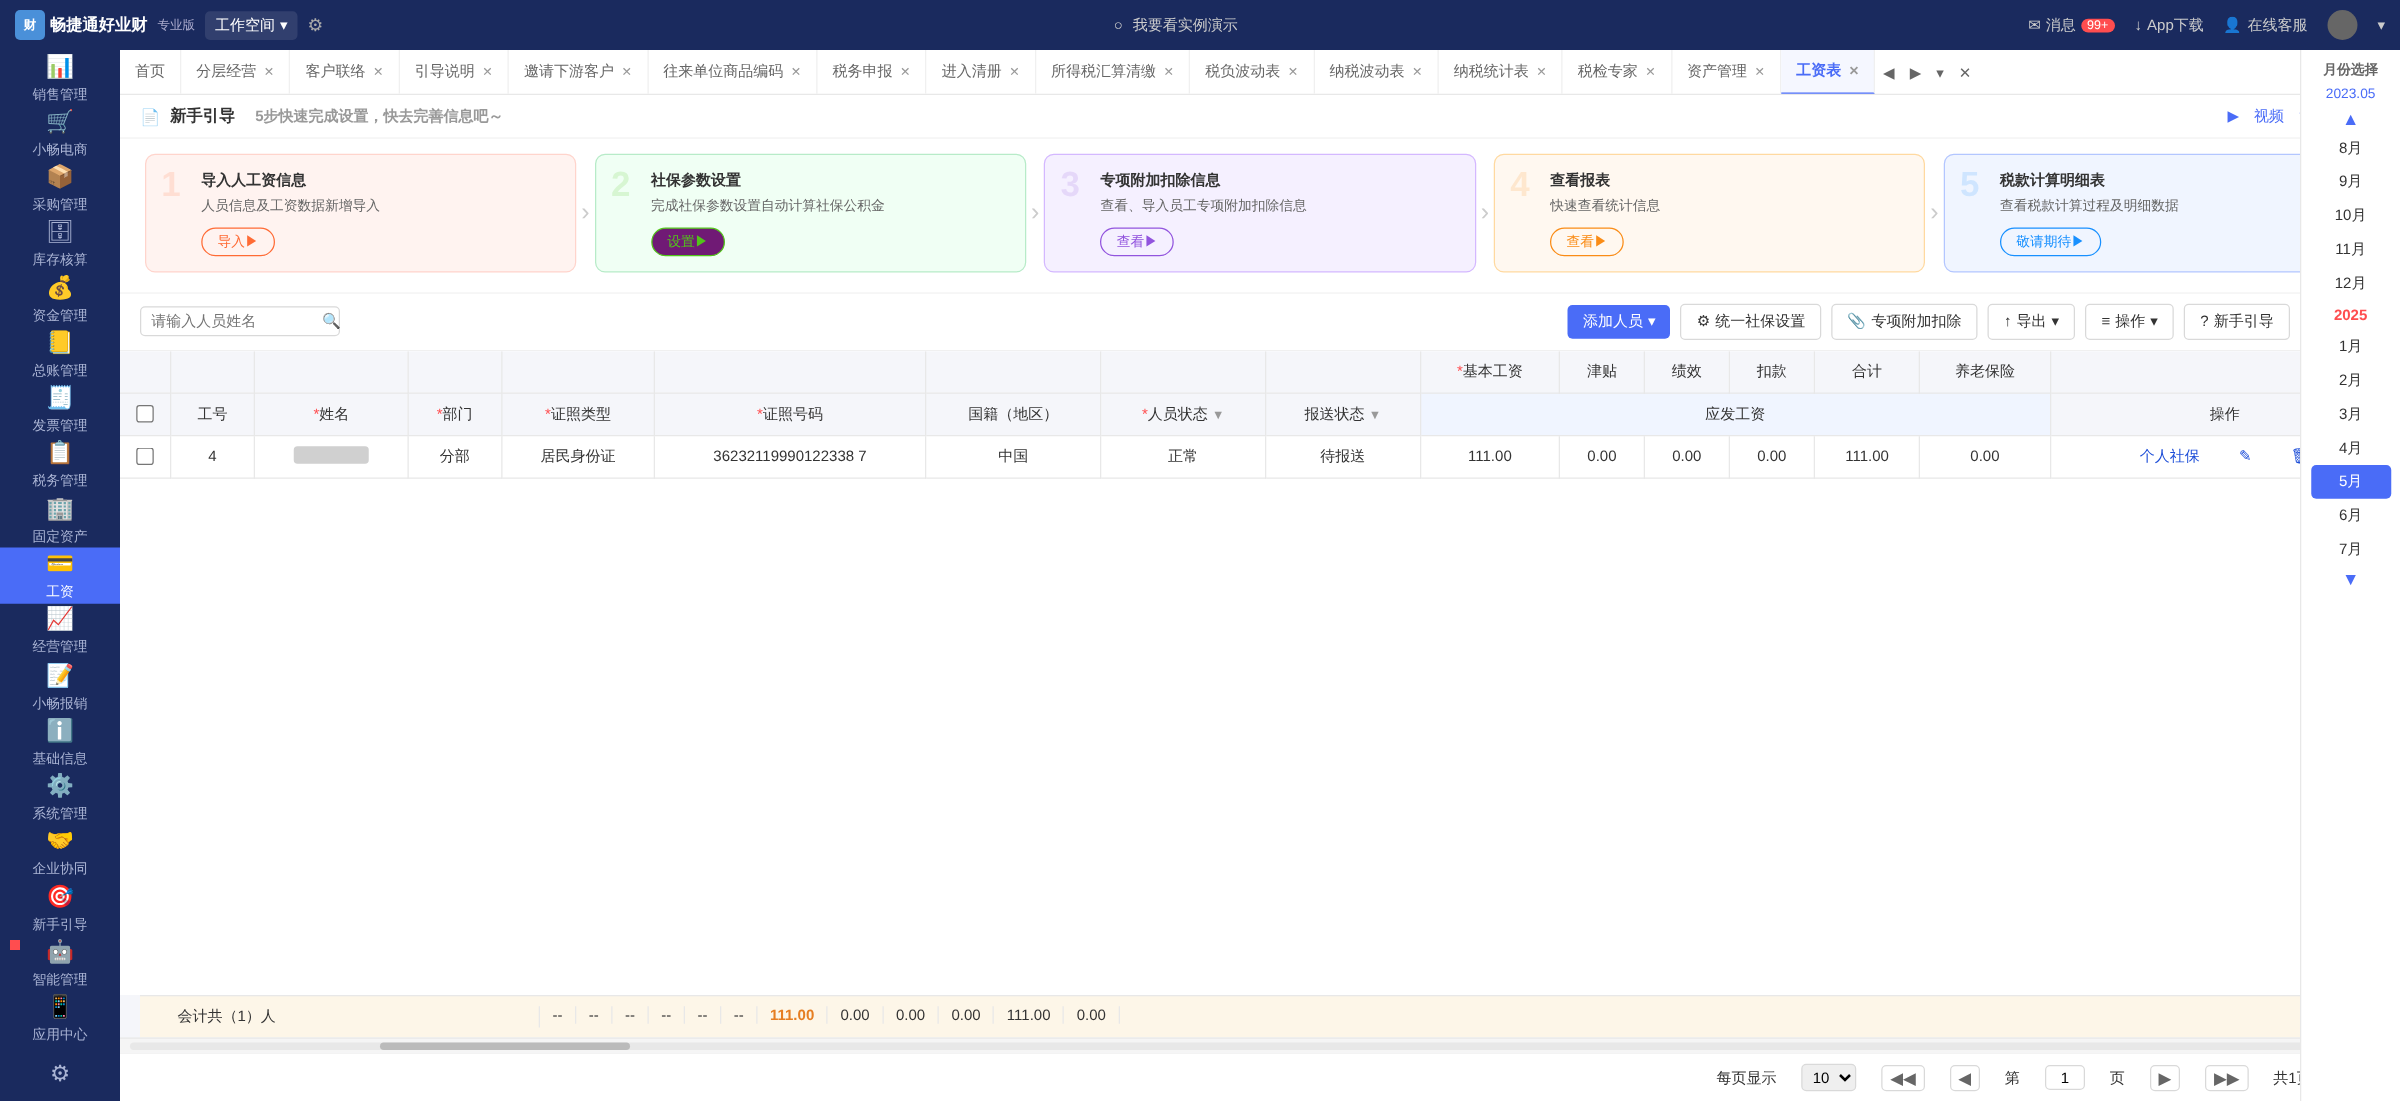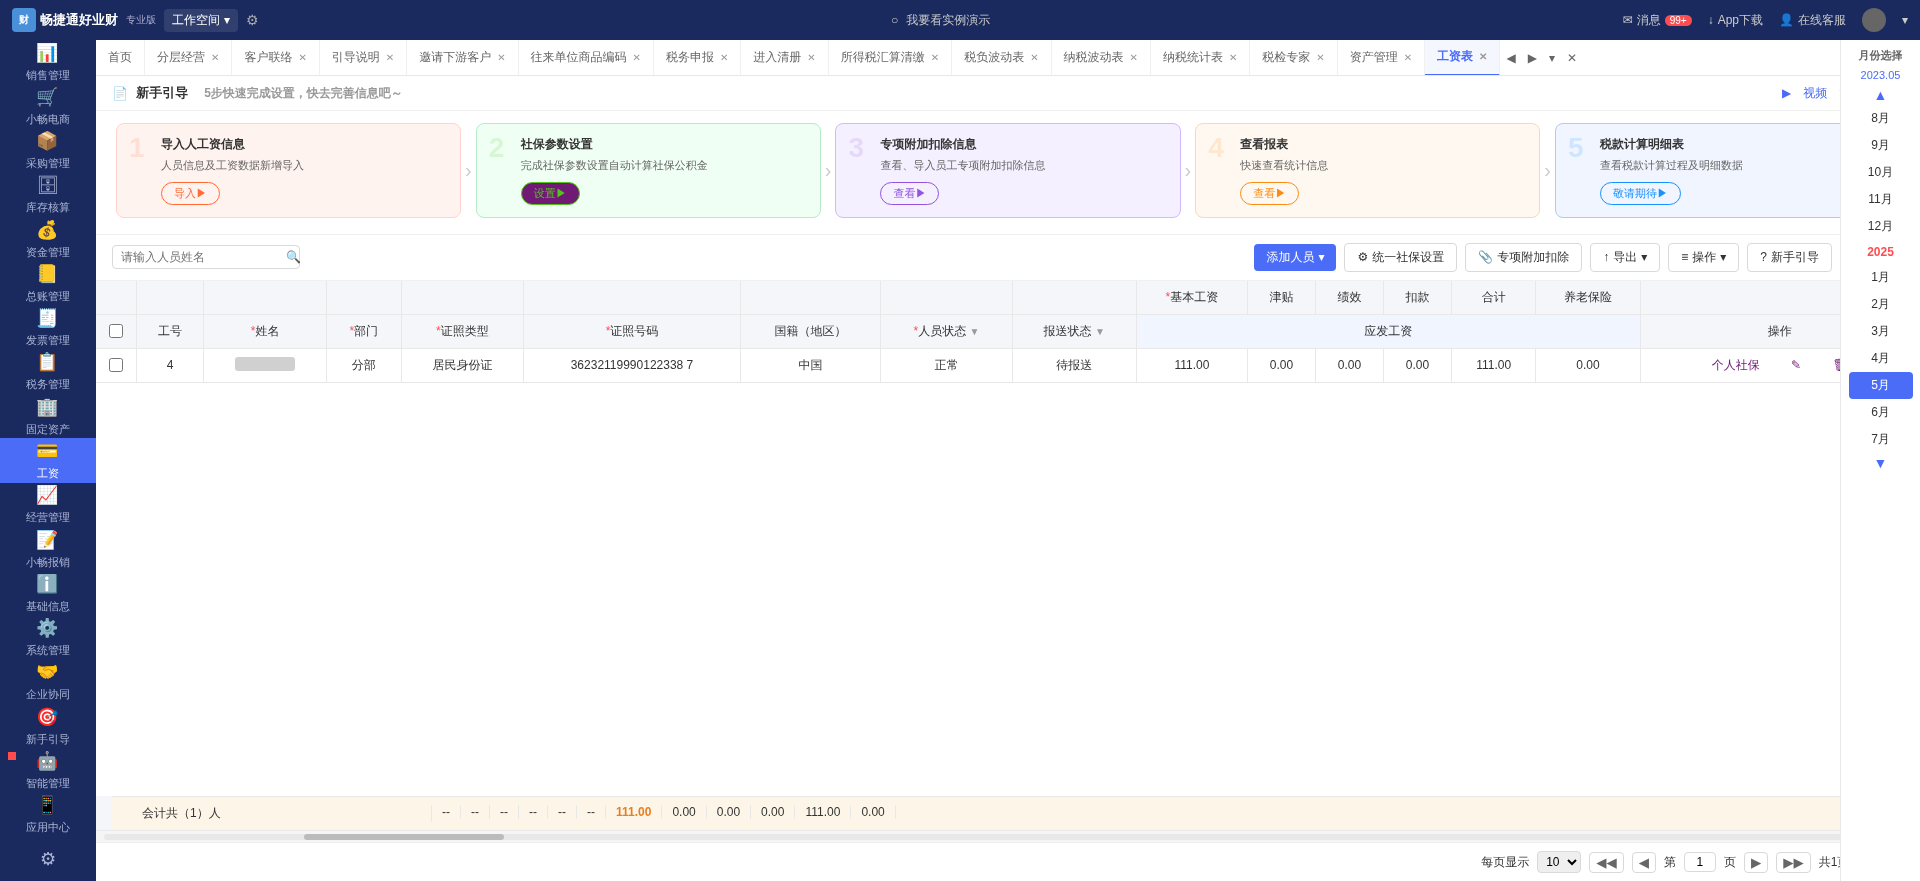--- a/index.html
+++ b/index.html
@@ -68,45 +68,45 @@
     .btn-orange { background: #fff3f0; border: 1px solid #ff6b35 !important; color: #ff6b35; }
     .btn-green { background: #701a75; border: 1px solid #52c41a !important; color: #52c41a; text-align: center; }
     .btn-purple { background: #f5f0ff; border: 1px solid #9254de !important; color: #9254de; }
     .btn-amber { background: #fff8f0; border: 1px solid #fa8c16 !important; color: #fa8c16; }
     .btn-blue-light { background: #f0f5ff; border: 1px solid #1890ff !important; color: #1890ff; }
     .step-arrow { color: #ccc; font-size: 20px; flex-shrink: 0; }
 
     
     .toolbar { background: #fff; padding: 8px 16px; display: flex; align-items: center; justify-content: space-between; border-bottom: 1px solid #f0f0f0; }
     .toolbar-left { display: flex; align-items: center; gap: 8px; }
-    .search-input { border: 1px solid #d9d9d9; border-radius: 4px; padding: 4px 28px 4px 8px; font-size: 12px; width: 188px; outline: none; }
+    .search-input { border: 1px solid #d9d9d9; border-radius: 4px; padding: 4px 28px 4px 8px; font-size: 12px; width: 160px; outline: none; }
     .search-btn { color: #999; cursor: pointer; margin-left: -22px; }
     .toolbar-right { display: flex; align-items: center; gap: 8px; }
     .btn-primary { background: #4a6cf7; color: #fff; border: none; border-radius: 4px; padding: 5px 12px; font-size: 12px; cursor: pointer; display: flex; align-items: center; gap: 4px; }
     .btn-default { background: #fff; color: #333; border: 1px solid #d9d9d9; border-radius: 4px; padding: 5px 12px; font-size: 12px; cursor: pointer; display: flex; align-items: center; gap: 4px; }
 
     
     .table-container { flex: 1; overflow-x: auto; background: #fff; }
     table { width: 100%; border-collapse: collapse; font-size: 12px; }
     thead tr { background: #f5f6fa; }
     th { padding: 8px 10px; text-align: center; border-bottom: 1px solid #e8e8e8; border-right: 1px solid #e8e8e8; color: #333; font-weight: normal; white-space: nowrap; }
     td { padding: 8px 10px; text-align: center; border-bottom: 1px solid #e8e8e8; border-right: 1px solid #e8e8e8; color: #333; white-space: nowrap; }
     .th-group { background: #f0f5ff; }
     .col-check { width: 40px; }
     .required-mark { color: #ff4d4f; }
     .filter-icon { color: #999; font-size: 10px; cursor: pointer; }
-    .op-link { color: #701a75; cursor: pointer; margin: 0 14px; }
+    .op-link { color: #1d4ed8; cursor: pointer; margin: 0 14px; }
 
     
     .table-footer { background: #fdf6e8; padding: 8px 20px; border-top: 1px solid #e8e8e8; display: flex; align-items: flex-start; font-size: 12px; color: #333; margin-left: 16px; }
     .footer-cell { padding: 0 10px; border-right: 1px solid #e8e8e8; white-space: nowrap; }
     .footer-cell:first-child { width: 300px; }
 
     
-    .pagination-bar { background: #fff; padding: 8px 16px; border-top: 1px solid #f0f0f0; display: flex; align-items: center; justify-content: flex-end; gap: 8px; font-size: 12px; }
+    .pagination-bar { background: #fff; padding: 8px 16px; border-top: 1px solid #f0f0f0; display: flex; align-items: center; justify-content: flex-end; gap: 20px; font-size: 12px; }
     .page-select { border: 1px solid #d9d9d9; border-radius: 4px; padding: 2px 4px; font-size: 12px; }
     .page-btn { border: 1px solid #d9d9d9; background: #fff; border-radius: 4px; padding: 2px 6px; cursor: pointer; color: #666; }
     .page-input { border: 1px solid #d9d9d9; border-radius: 4px; padding: 2px 4px; width: 32px; text-align: center; font-size: 12px; }
 
     
     .month-panel { position: absolute; right: 0; top: 0; width: 80px; background: #fff; border-left: 1px solid #e8e8e8; display: flex; flex-direction: column; align-items: center; z-index: 100; height: 100%; }
     .month-panel-title { font-size: 11px; color: #666; padding: 8px 4px 4px; text-align: center; font-weight: bold; }
     .month-panel-year { font-size: 11px; color: #4a6cf7; padding: 2px 4px 4px; text-align: left; }
     .month-nav-btn { color: #4a6cf7; cursor: pointer; font-size: 14px; padding: 2px; }
     .month-item { width: 64px; text-align: center; padding: 5px 4px; cursor: pointer; border-radius: 4px; font-size: 12px; color: #333; }

